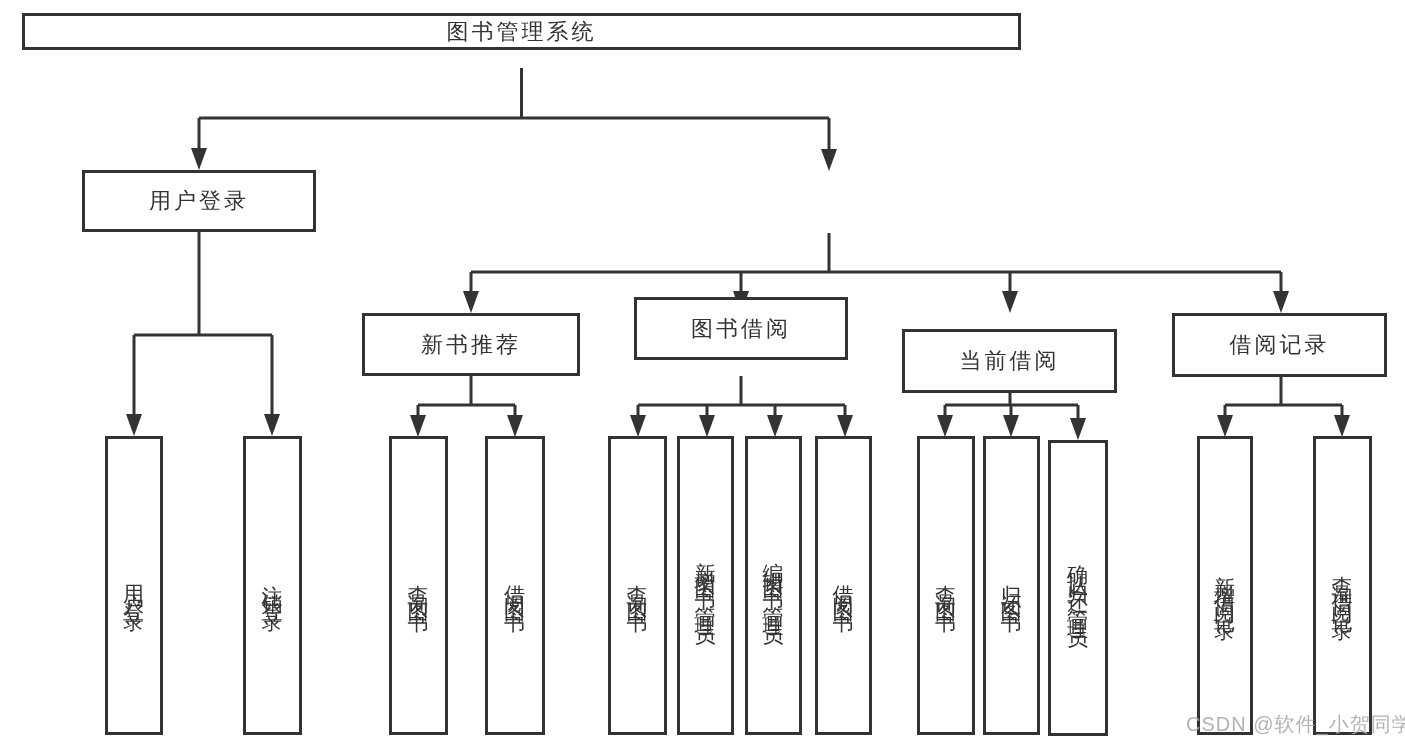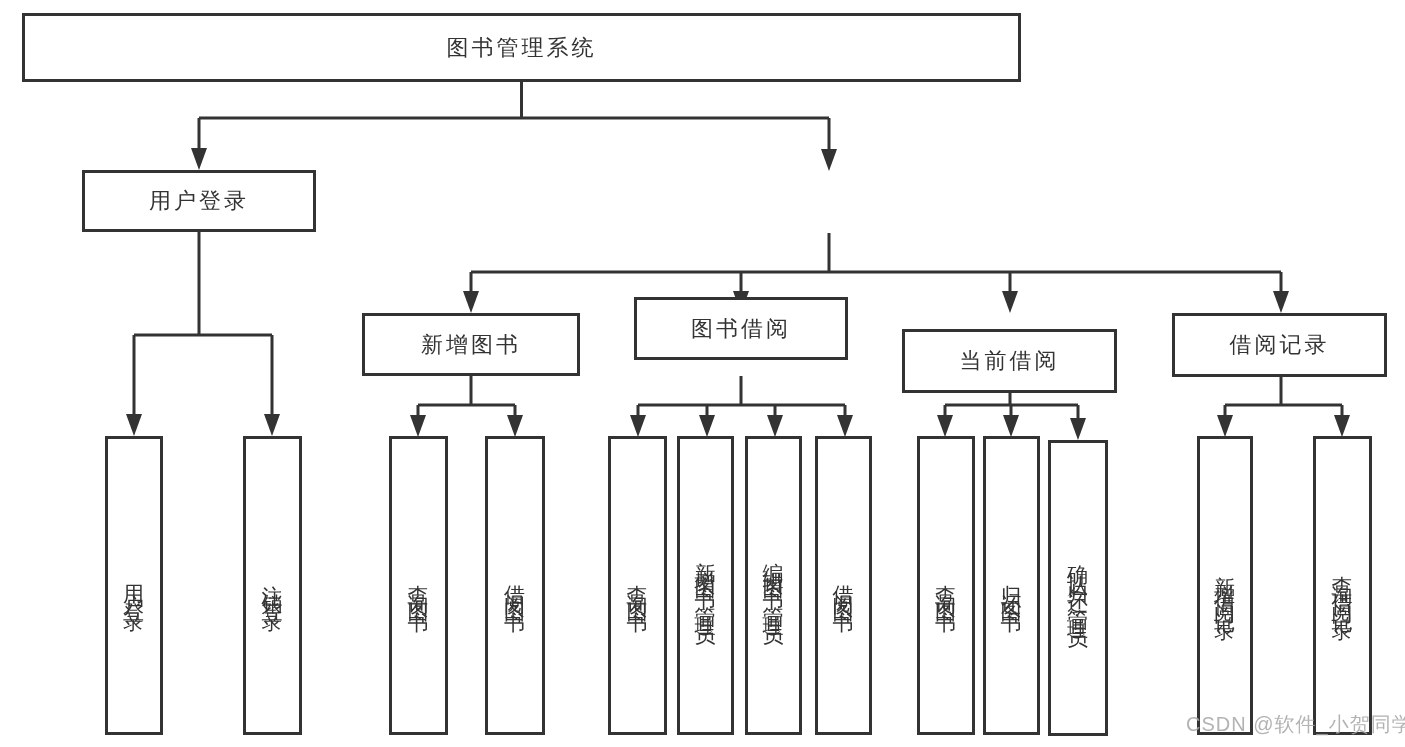--- a/index.html
+++ b/index.html
@@ -89,25 +89,25 @@
       <polygon points="1070,418 1086,418 1078,440"></polygon>
     </g>
 
     <g>
       <path d="M1281 377 V405 M1225 405 H1342 M1225 405 V419 M1342 405 V419"></path>
       <polygon points="1217,415 1233,415 1225,437"></polygon>
       <polygon points="1334,415 1350,415 1342,437"></polygon>
     </g>
   </svg>
 
-  <div class="box hbox" style="left:22px;top:13px;width:999px;height:69px">图书管理系统</div>
+  <div class="box hbox" style="left:22px;top:13px;width:999px;height:37px">图书管理系统</div>
 
   <div class="box hbox" style="left:82px;top:170px;width:234px;height:62px">用户登录</div>
 
-  <div class="box hbox" style="left:362px;top:313px;width:218px;height:63px">新增图书</div>
+  <div class="box hbox" style="left:362px;top:313px;width:218px;height:63px">新书推荐</div>
   <div class="box hbox" style="left:634px;top:297px;width:214px;height:63px">图书借阅</div>
   <div class="box hbox" style="left:902px;top:329px;width:215px;height:64px">当前借阅</div>
   <div class="box hbox" style="left:1172px;top:313px;width:215px;height:64px">借阅记录</div>
 
   <div class="box leaf" style="left:105px;top:436px;width:58px;height:299px">
     <span>用户登录</span>
   </div>
   <div class="box leaf" style="left:243px;top:436px;width:59px;height:299px">
     <span>注销登录</span>
   </div>

